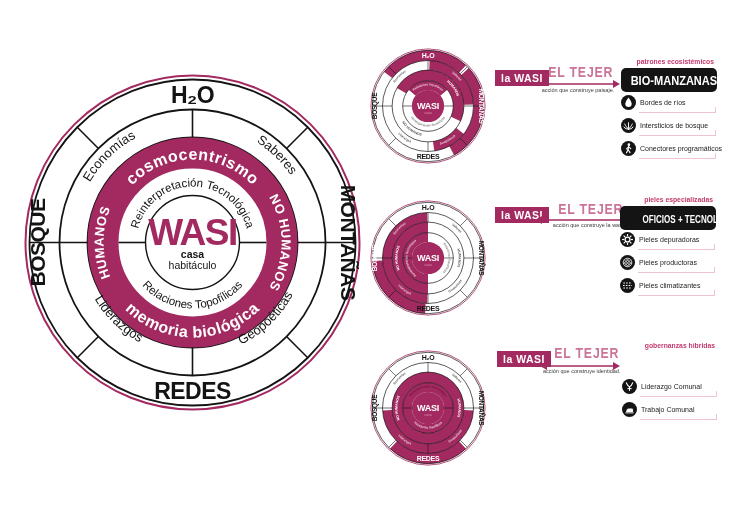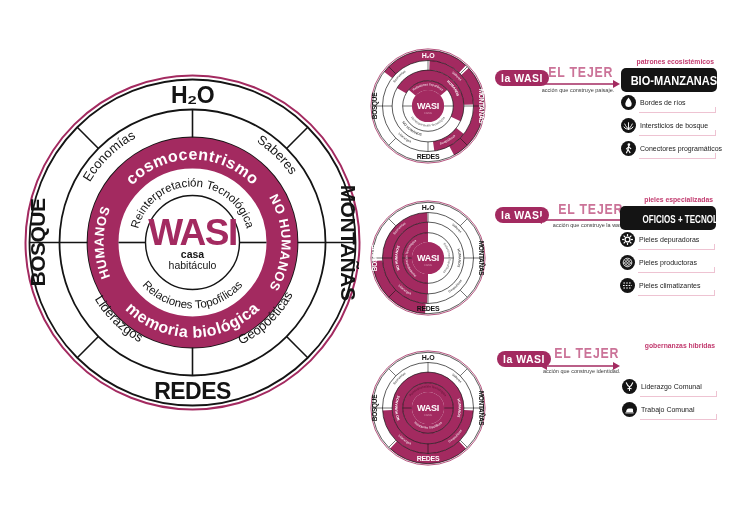--- a/index.html
+++ b/index.html
@@ -1,20 +1,20 @@
 <!DOCTYPE html>
 <html><head>
 <meta charset="utf-8">
 <style>
   html,body{margin:0;padding:0}
   body{width:730px;height:516px;background:#fff;position:relative;overflow:hidden;
        font-family:"Liberation Sans",sans-serif;color:#1a1a1a}
   .row{position:absolute;inset:0;pointer-events:none}
   .abs{position:absolute}
-  .wasi-chip{background:#a32a60;color:#fff;border-radius:8px;font-weight:bold;font-size:10.5px;
+  .wasi-chip{background:#a32a60;color:#fff;border-radius:0;font-weight:bold;font-size:10.5px;
              padding:2px 6px;letter-spacing:.5px;white-space:nowrap;display:inline-block}
   .tejer{color:#cb7398;font-weight:bold;font-size:15px;letter-spacing:1px;white-space:nowrap;
          display:inline-block;transform:scaleX(.82);transform-origin:center}
   .tejer-wrap{text-align:left}
   .caption{font-size:5.5px;color:#3a3a3a;text-align:center;white-space:nowrap}
   .cat-label{font-size:6.8px;font-weight:bold;color:#c23a6e;text-align:right;white-space:nowrap}
   .cat-box{background:#141414;color:#fff;border-radius:5px;text-align:center;width:92px;
            padding:3px 2px;white-space:nowrap;overflow:visible}
   .cat-box .t{display:inline-block;font-weight:bold;transform-origin:center;white-space:nowrap}
   .box1 .t{font-size:13px;transform:scaleX(.85)}

